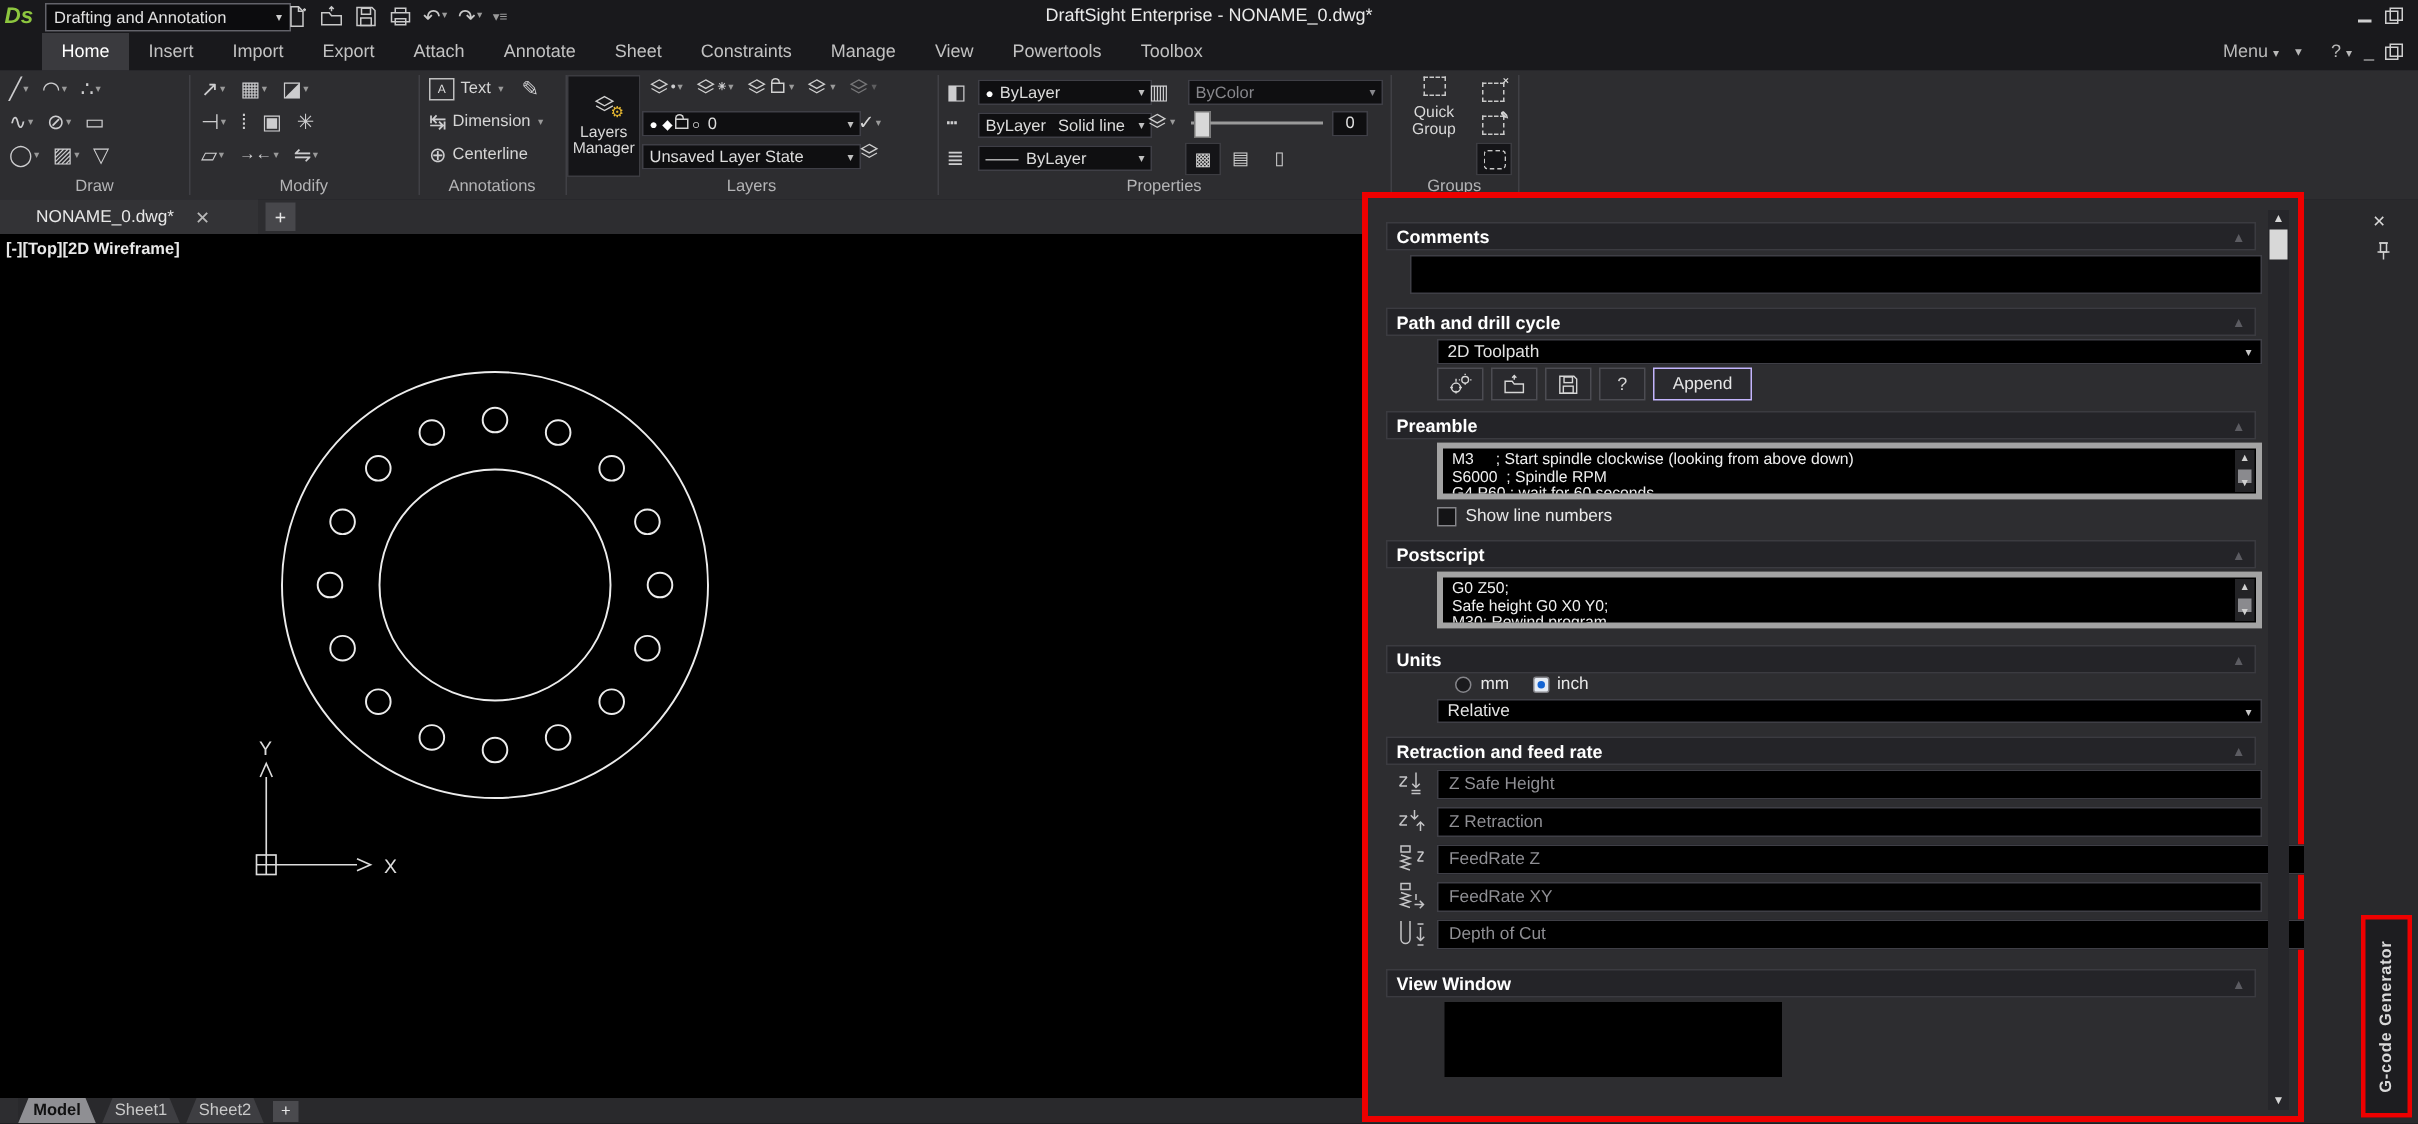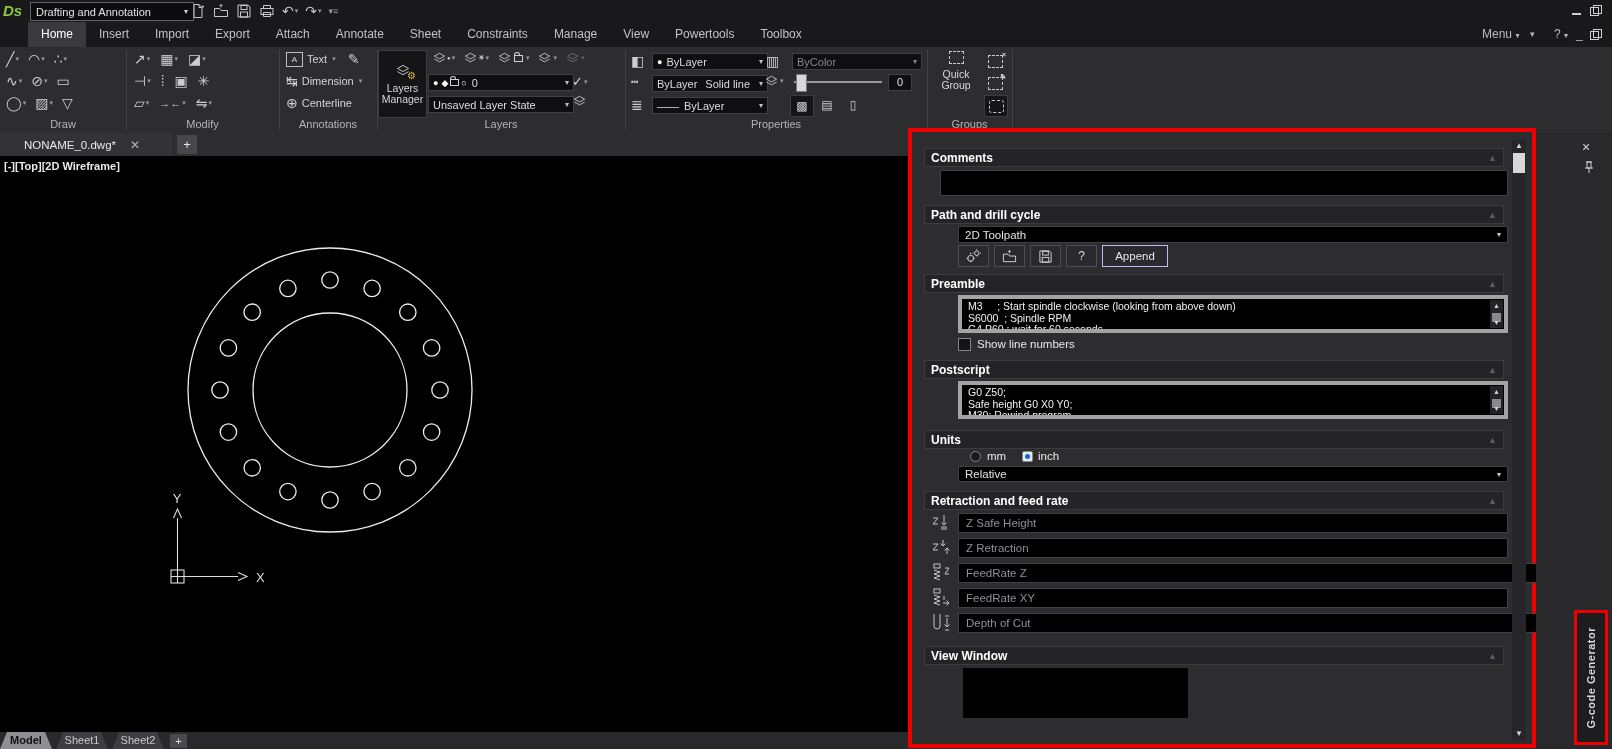--- a/index.html
+++ b/index.html
@@ -61,21 +61,21 @@
   .docbar{position:absolute;left:0;top:133px;width:908px;height:23px;background:#2d2d30;}
   .doctab{position:absolute;left:0;top:0;width:172px;height:23px;background:#333336;display:flex;align-items:center;}
   .doctab .nm{margin-left:24px;font-size:11.5px;color:#e8e8e8;}
   .doctab .x{margin-left:14px;color:#b8b8b8;font-size:12px;}
   .plusbtn{position:absolute;left:177px;top:2px;width:20px;height:19px;background:#47474b;color:#e6e6e6;
            text-align:center;line-height:19px;font-size:13px;}
   .canvas{position:absolute;left:0;top:156px;width:908px;height:576px;background:#000000;}
   .vplabel{position:absolute;left:4px;top:4px;color:#e8e8e8;font-weight:bold;font-size:11px;}
 
   
-  .sheetbar{position:absolute;left:0;top:732px;width:908px;height:17px;background:#29292c;}
+  .sheetbar{position:absolute;left:12px;top:732px;width:908px;height:17px;background:#29292c;}
   .stab{position:absolute;top:0;height:17px;line-height:17px;text-align:center;font-size:11px;color:#c9c9c9;
         background:#3e3e42;clip-path:polygon(7px 0,calc(100% - 7px) 0,100% 100%,0 100%);}
   .stab.active{background:#8f8f93;color:#111;font-weight:bold;}
   .sheetplus{position:absolute;left:163px;top:2px;width:17px;height:14px;background:#4a4a4e;color:#e8e8e8;
              text-align:center;line-height:14px;font-size:11px;}
 
   
   .panel{position:absolute;left:908px;top:128px;width:628px;height:620px;border:4px solid #ee0000;
          background:#2d2d30;box-sizing:border-box;}
   .phead{position:absolute;left:12px;width:580px;height:19px;background:#242428;border:1px solid #3b3b40;
@@ -204,20 +204,21 @@
         </span>
       <span class="qbtn">
           <svg width="16" height="16">
             <use href="#i-printer"></use>
           </svg>
         </span>
       <span class="qbtn qundo">↶<span class="smallcar">▾</span></span>
       <span class="qbtn qundo">↷<span class="smallcar">▾</span></span>
       <span class="qbtn" style="font-size:9px;color:#9a9a9a;">▾≡</span>
     </div>
+    <div class="apptitle">DraftSight Enterprise - NONAME_0.dwg*</div>
     <span class="wbtn" style="left:1570px;">
         <span class="minline"></span>
       </span>
     <span class="wbtn" style="left:1588px;">
         <span class="restbox2"></span>
         <span class="restbox"></span>
       </span>
   </div>
 
   <div class="menubar">

